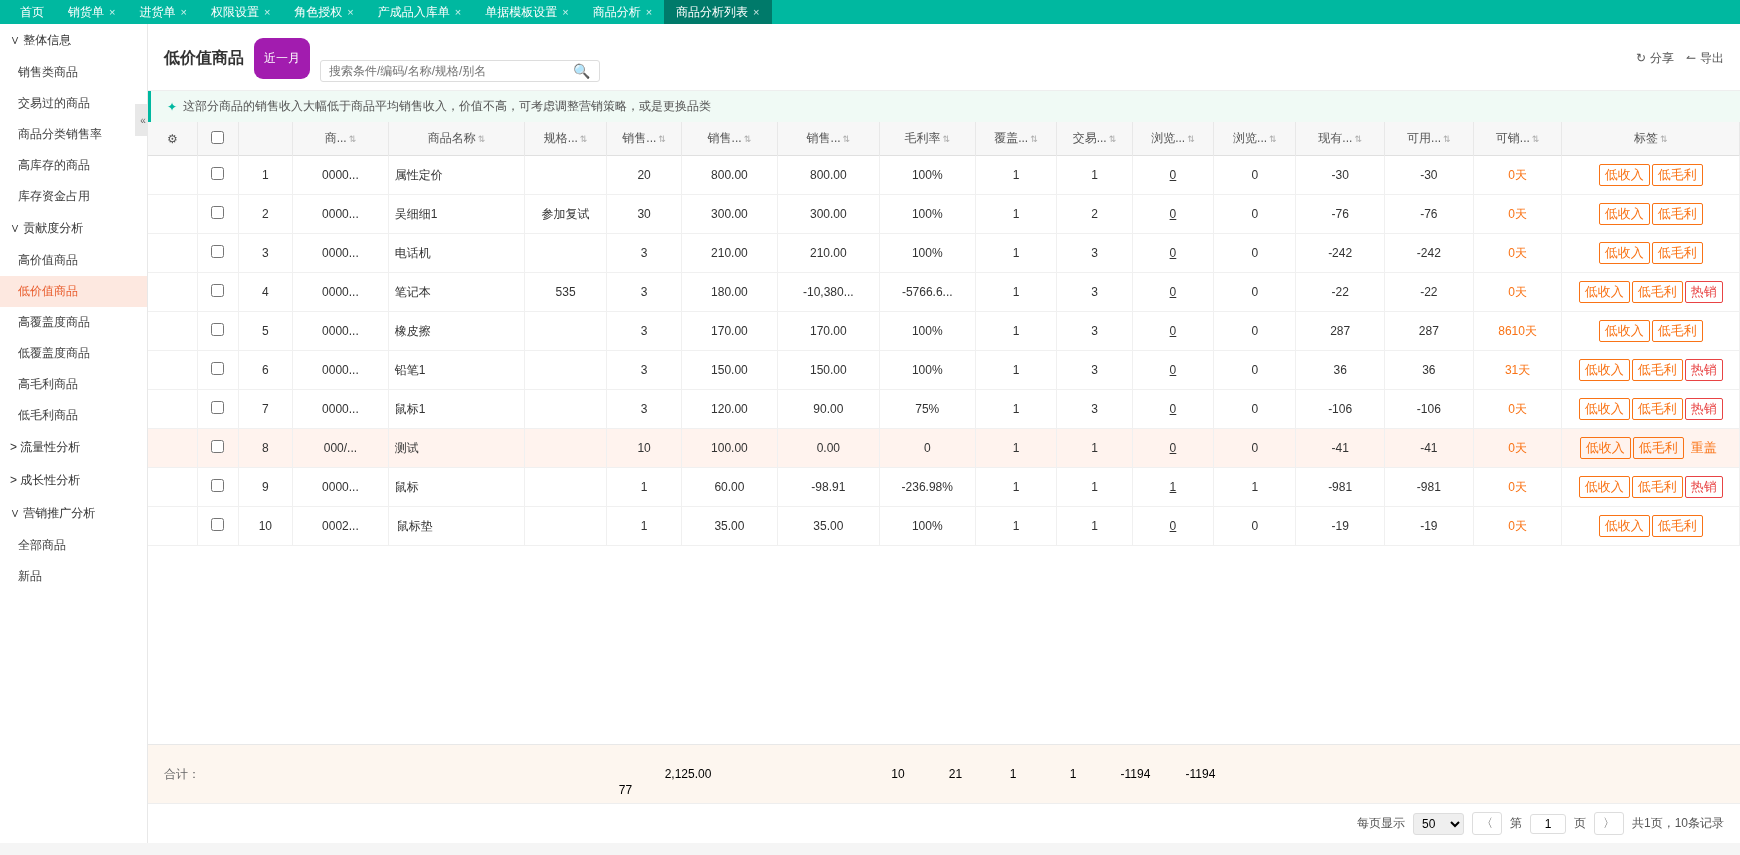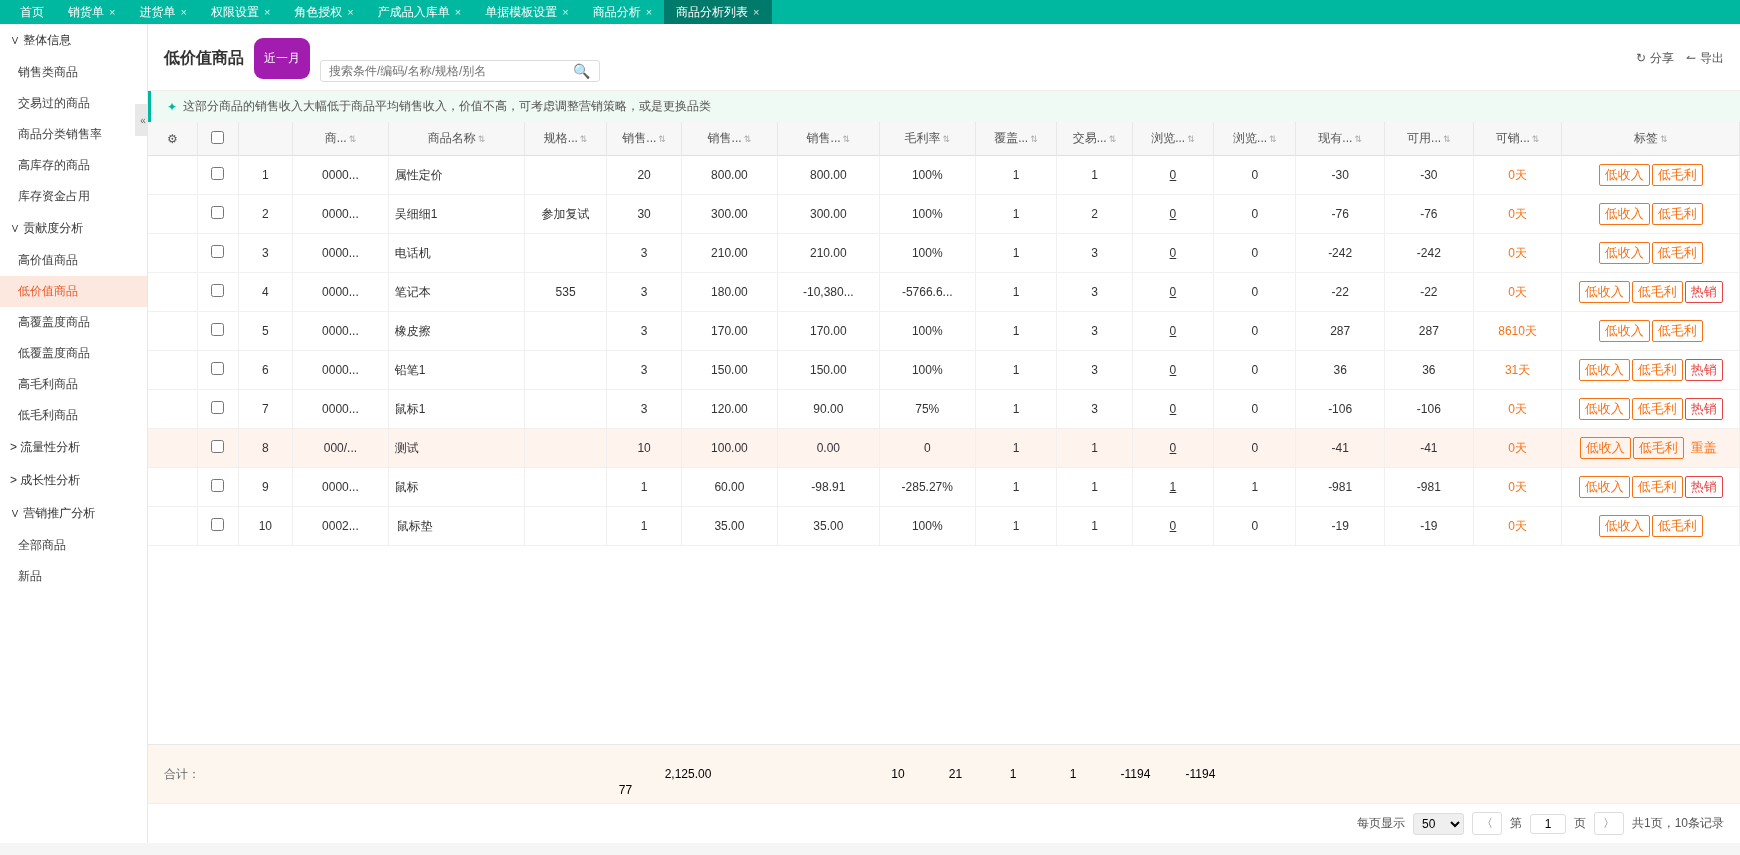--- a/index.html
+++ b/index.html
@@ -580,21 +580,21 @@
             <tr>
     <td></td>
     <td><input type="checkbox" style=""></td>
     <td>9</td>
     <td>0000...</td>
     <td style="text-align:left;padding-left:6px;">鼠标</td>
     <td></td>
     <td>1</td>
     <td>60.00</td>
     <td>-98.91</td>
-    <td>-285.27%</td>
+    <td>-236.98%</td>
     <td>1</td>
     <td>1</td>
     <td><span class="underline">1</span></td>
     <td>1</td>
     <td>-981</td>
     <td>-981</td>
     <td class="days-cell">0天</td>
     <td><span class="tag tag-orange">低收入</span><span class="tag tag-orange">低毛利</span><span class="tag tag-red">热销</span></td>
   </tr>
             <tr>

